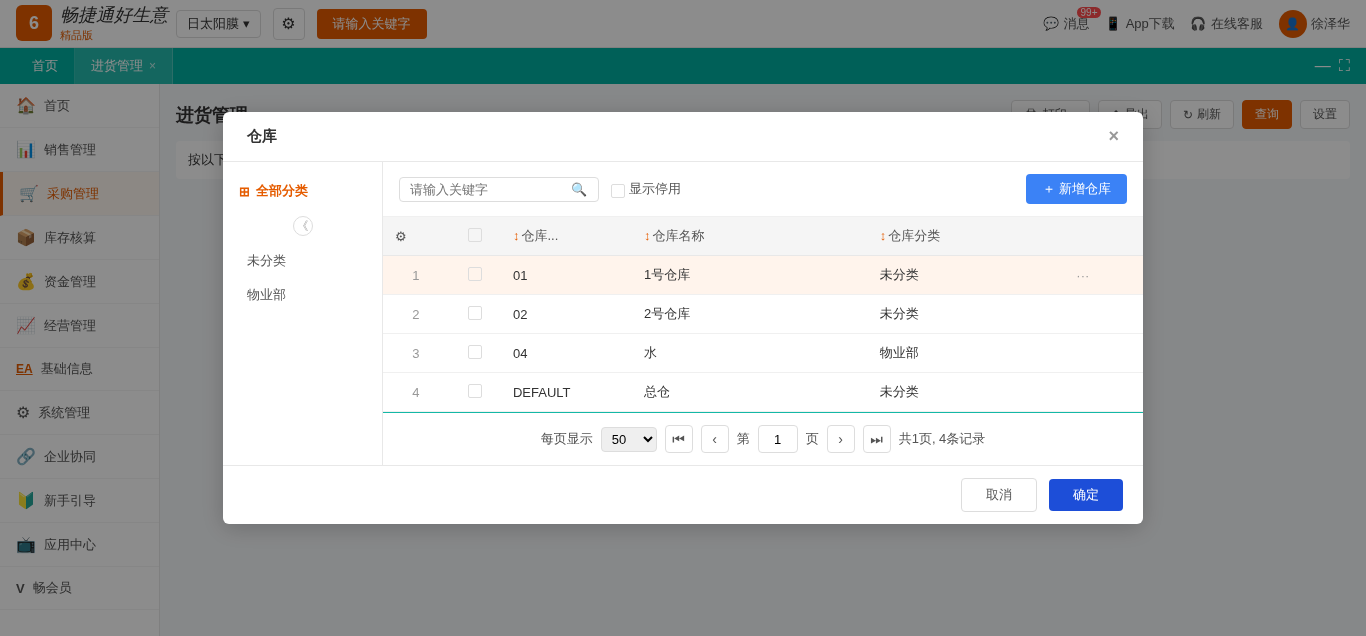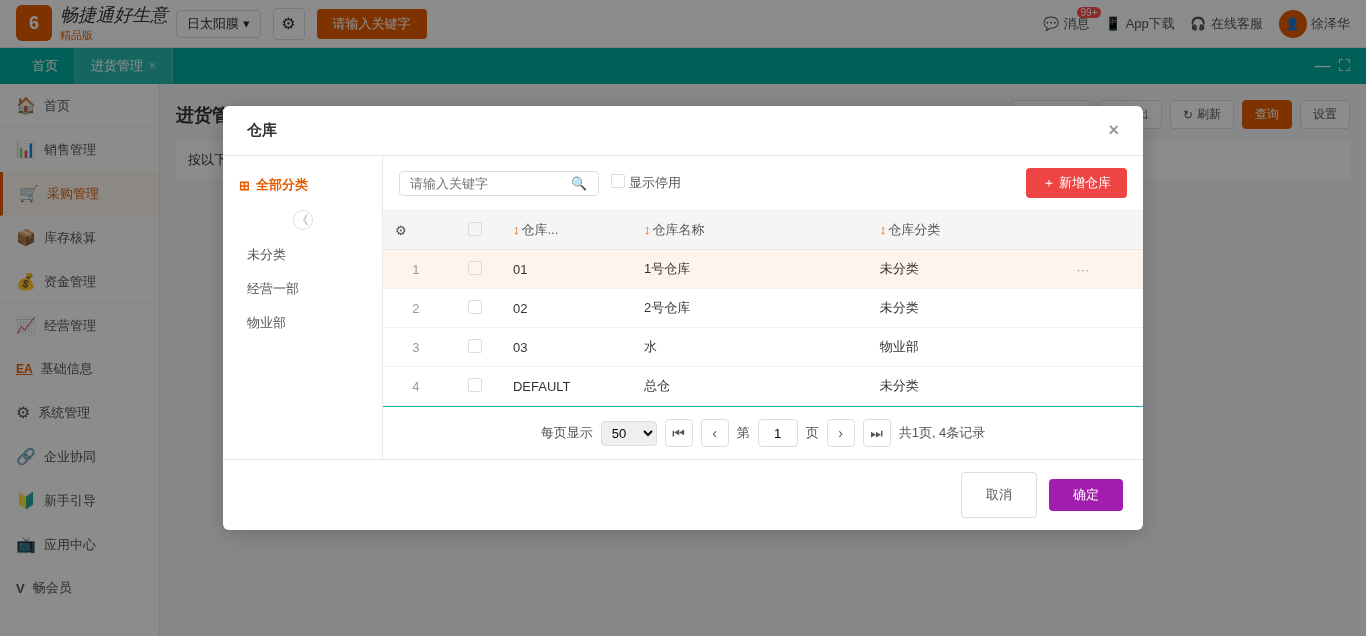--- a/index.html
+++ b/index.html
@@ -220,27 +220,27 @@
       border: 1px solid #ddd; border-radius: 4px;
       padding: 4px 10px; gap: 6px;
       background: #fff;
       width: 200px;
     }
     .search-box input {
       border: none; outline: none; font-size: 13px;
       width: 100%; color: #999;
     }
     .show-disabled {
-      display: flex; align-items: flex-start; gap: 4px;
+      display: flex; align-items: flex-end; gap: 4px;
       font-size: 13px; color: #555; cursor: pointer;
     }
     .checkbox { width: 14px; height: 14px; border: 1px solid #ddd; border-radius: 2px; display: inline-block; }
     .add-btn {
       margin-left: auto;
-      background: #ef4444; color: #fff;
+      background: #3b82f6; color: #fff;
       border: none; border-radius: 4px;
       padding: 6px 16px; font-size: 13px; cursor: pointer;
     }
 
     
     .modal-table {
       flex: 1;
       overflow-y: auto;
     }
     table {
@@ -301,28 +301,28 @@
     }
 
     
     .modal-footer {
       padding: 12px 20px;
       border-top: 1px solid #e8e8e8;
       display: flex; align-items: center; justify-content: flex-end;
       gap: 12px;
     }
     .cancel-btn {
-      padding: 13px 24px;
+      padding: 7px 24px;
       border: 1px solid #ddd; border-radius: 4px;
       background: #fff; cursor: pointer; font-size: 13px; color: #555;
     }
     .confirm-btn {
       padding: 7px 24px;
       border: none; border-radius: 4px;
-      background: #a21caf; color: #fff; cursor: pointer; font-size: 13px;
+      background: #1d4ed8; color: #fff; cursor: pointer; font-size: 13px;
     }
 
     .th-icon { color: #e55c00; margin-right: 2px; }
   </style>
 </head>
 <body>
 
 <div class="top-header">
   <div class="logo-area">
     <div class="logo-icon">6</div>
@@ -470,21 +470,20 @@
 
     <div class="modal-body">
 
       <div class="modal-sidebar">
         <div class="modal-sidebar-header">
           <span style="color:#e55c00;">⊞</span>
           <span>全部分类</span>
         </div>
         <div class="modal-sidebar-collapse-btn">《</div>
         <div class="modal-sidebar-item">未分类</div>
-        <div class="modal-sidebar-item">经营一部</div>
         <div class="modal-sidebar-item">物业部</div>
       </div>
 
       <div class="modal-main">
 
         <div class="modal-toolbar">
           <div class="search-box">
             <input type="text" placeholder="请输入关键字" style="">
             <span style="color:#999;">🔍</span>
           </div>
@@ -540,21 +539,21 @@
                 <td>未分类</td>
                 <td>
                   <span class="action-dots"></span>
                 </td>
               </tr>
               <tr>
                 <td class="row-num col-num">3</td>
                 <td class="col-checkbox">
                   <span class="checkbox"></span>
                 </td>
-                <td>03</td>
+                <td>04</td>
                 <td>水</td>
                 <td>物业部</td>
                 <td>
                   <span class="action-dots"></span>
                 </td>
               </tr>
               <tr>
                 <td class="row-num col-num">4</td>
                 <td class="col-checkbox">
                   <span class="checkbox"></span>

